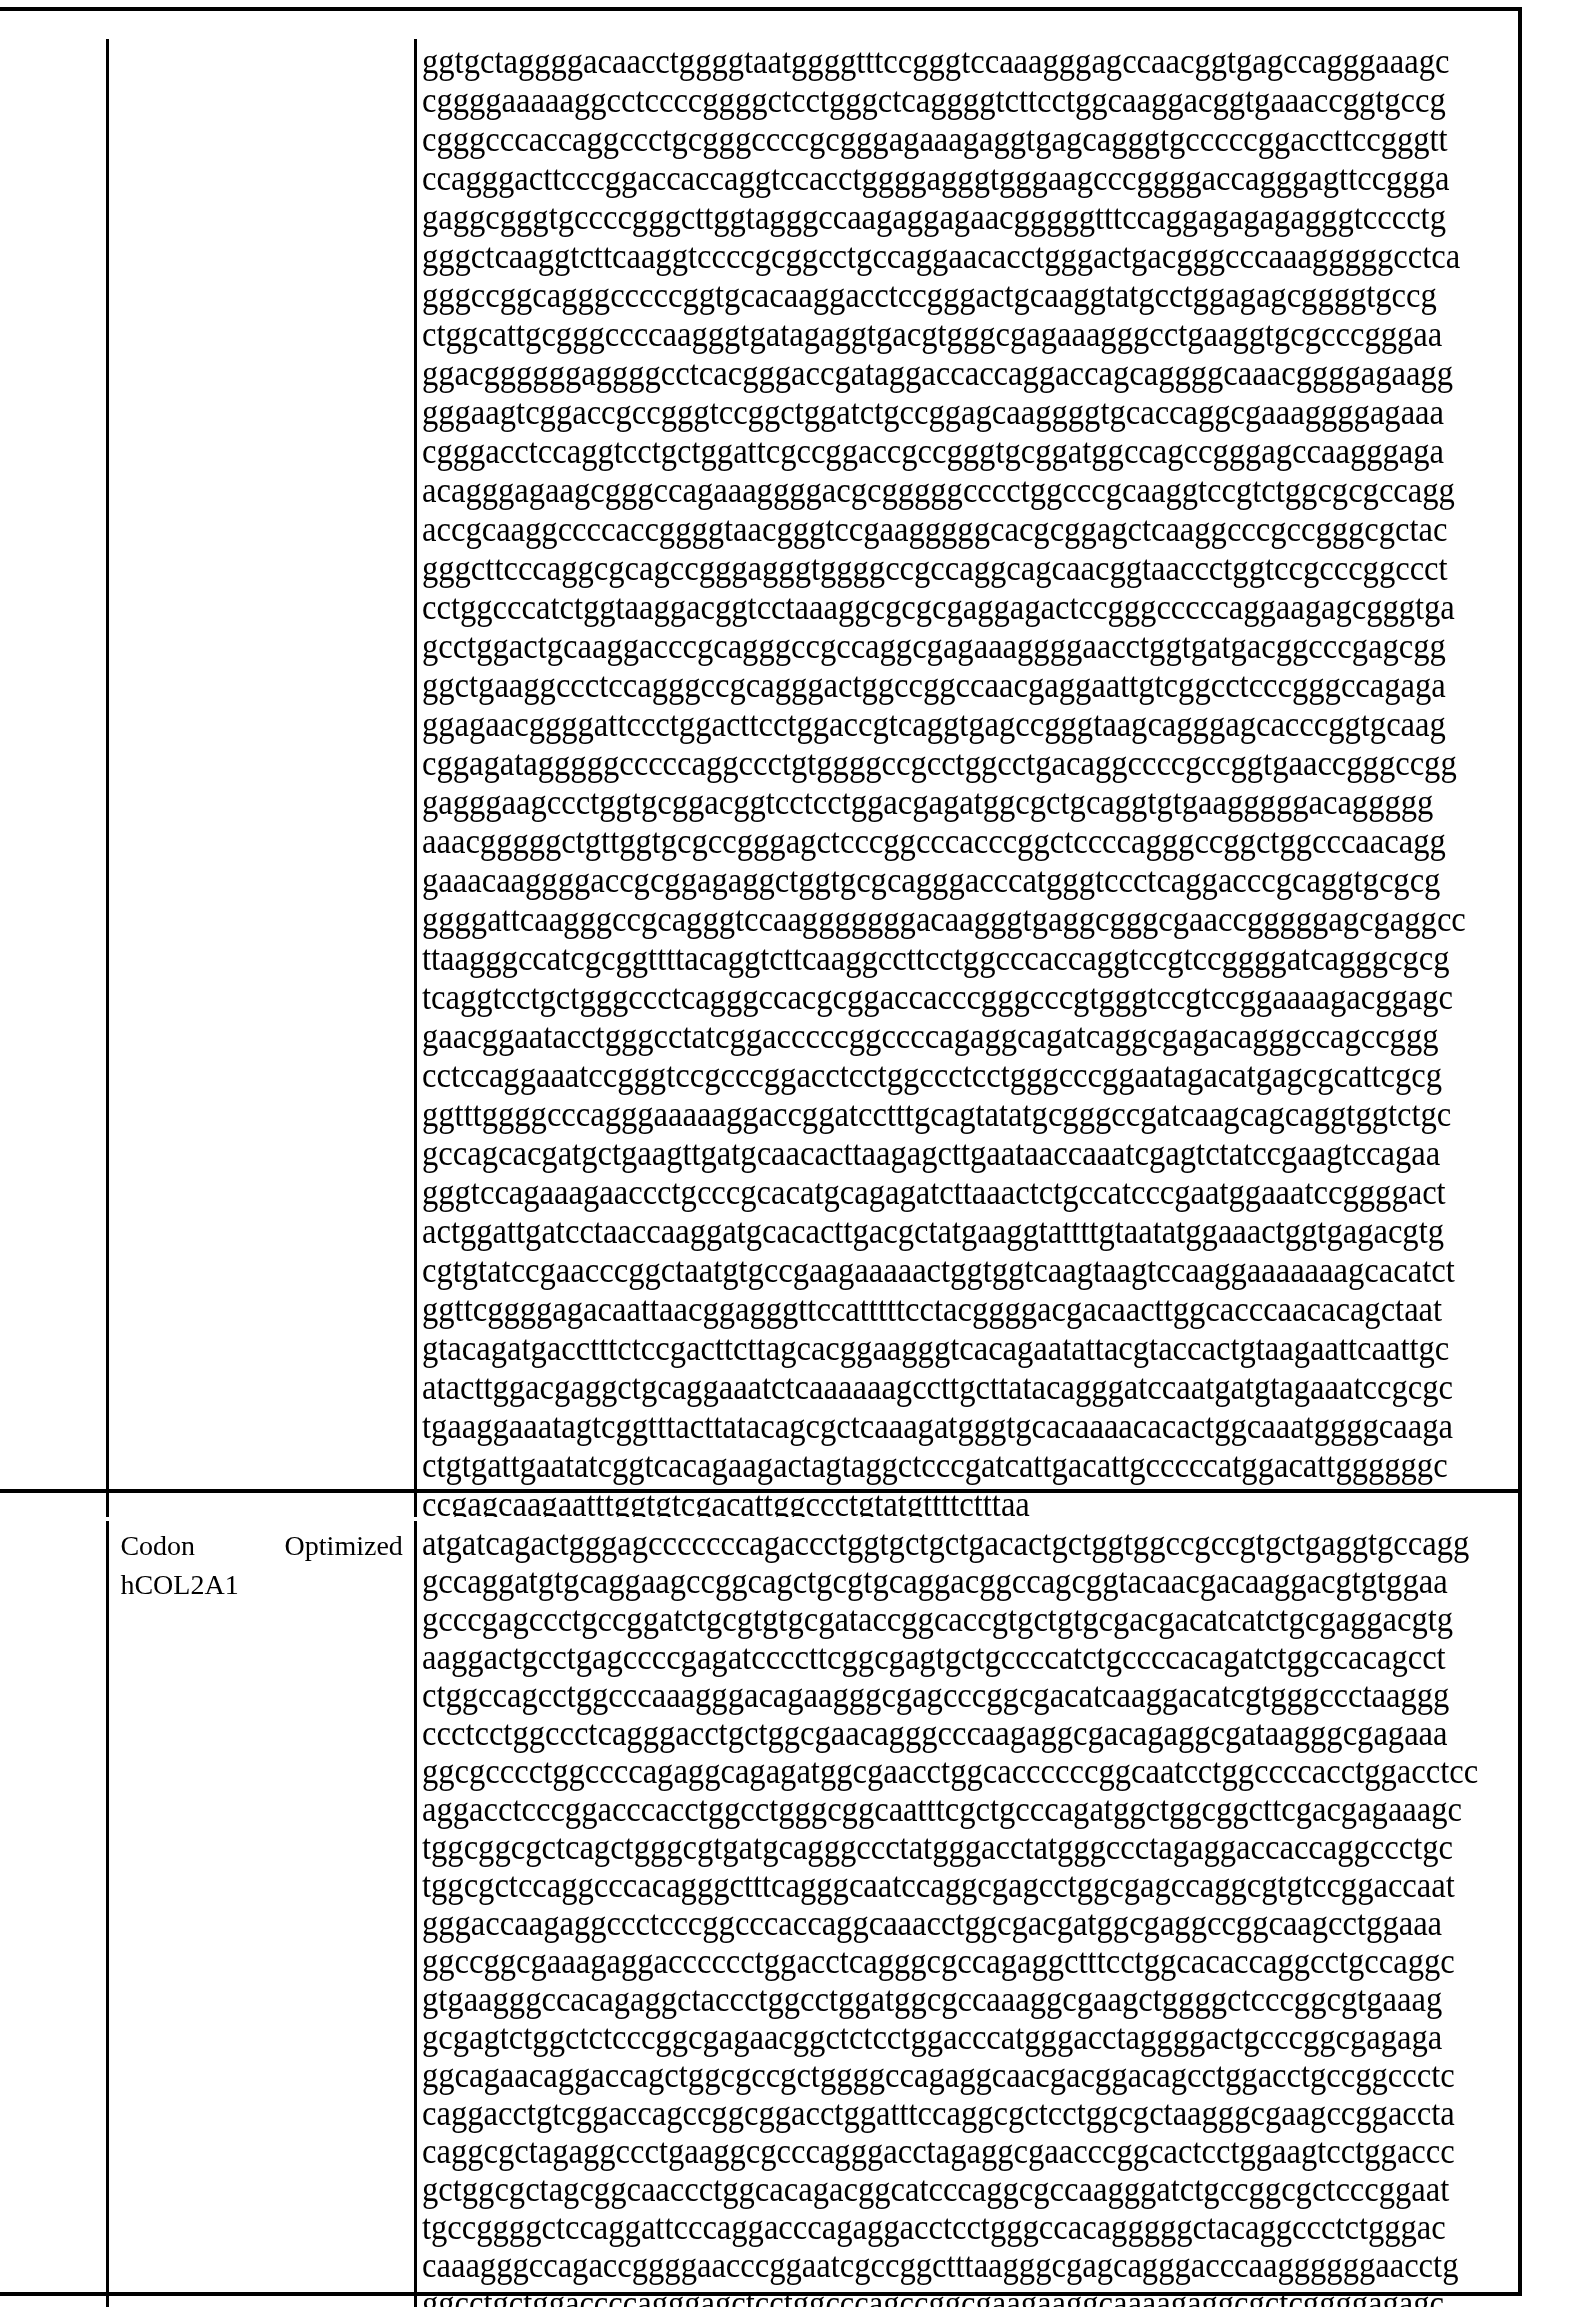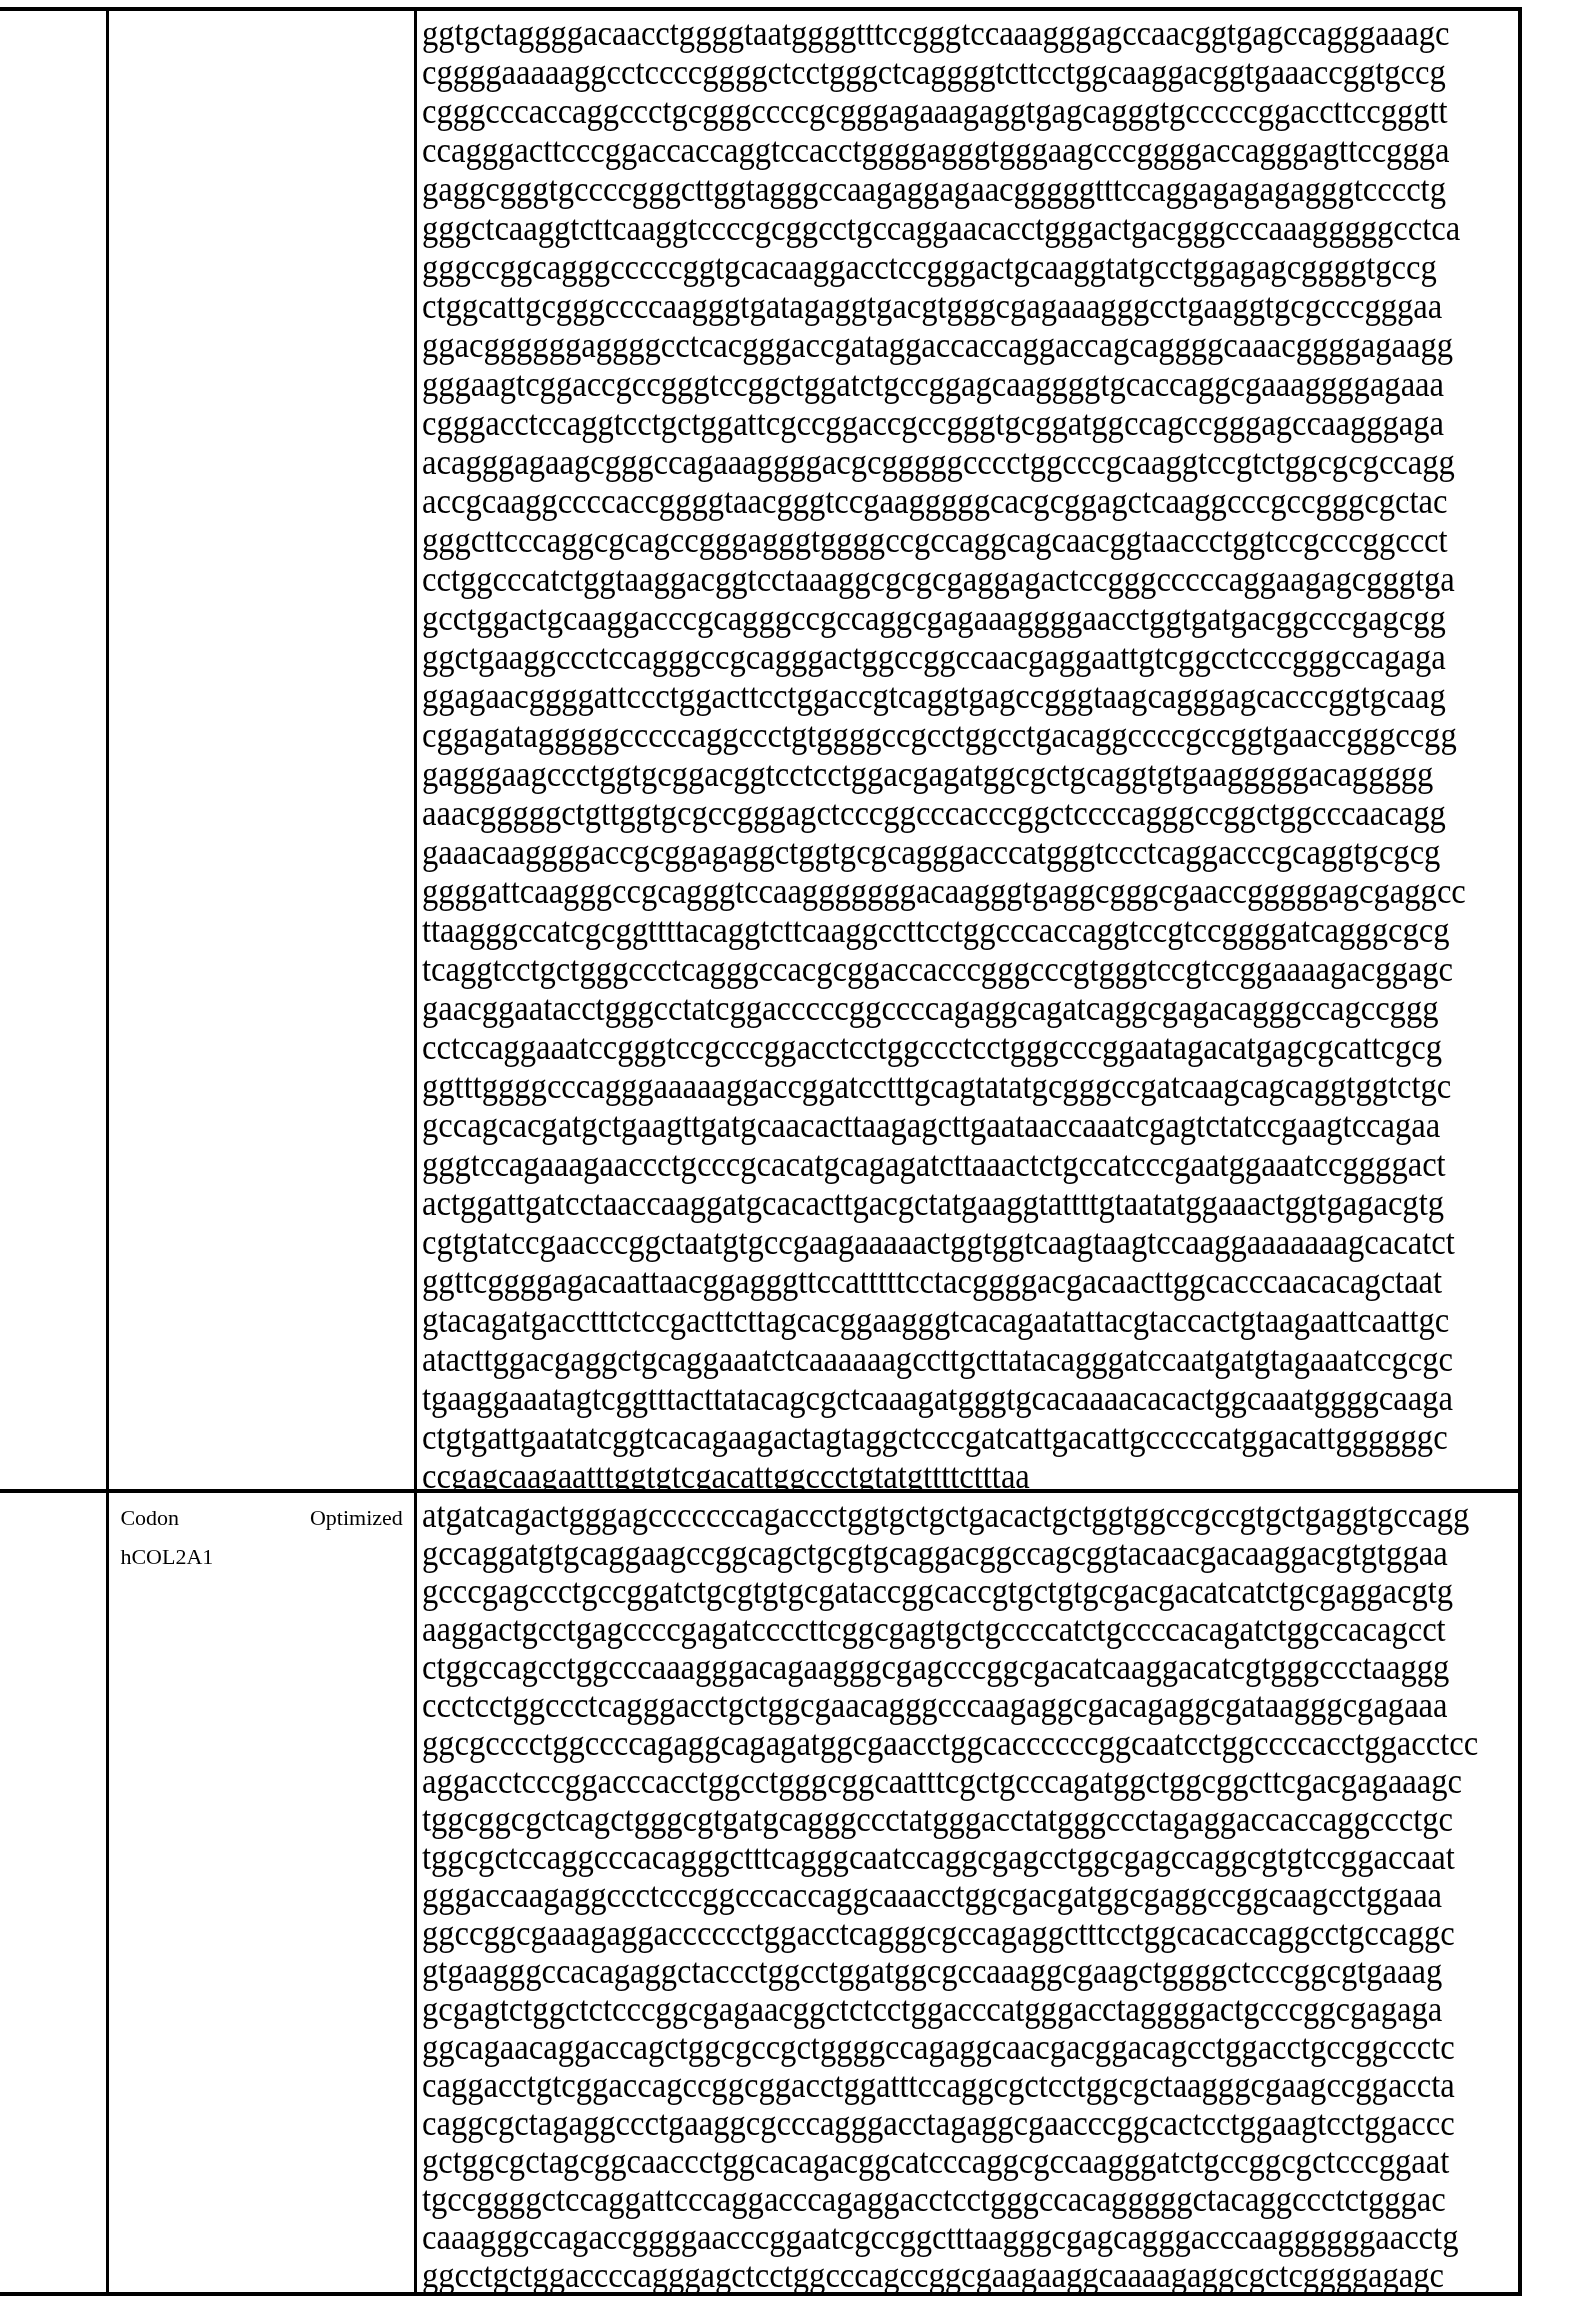--- a/index.html
+++ b/index.html
@@ -32,37 +32,38 @@
     }
     .row + .row {
       border-top: 4px solid #000;
     }
     .row.r1 { height: 1478px; }
     .row.r2 { height: 803px; }
     .cell {
       box-sizing: border-box;
       height: 100%;
       position: relative;
+      margin-top: 28px;
     }
     .c-idx {
       width: 114px;
       border-right: 3.2px solid #000;
     }
     .c-name {
       width: 308px;
       border-right: 3.2px solid #000;
       padding: 4.9px 11.3px 0 11.3px;
     }
     .c-seq {
       flex: 1;
       padding: 3.2px 0 0 0;
       overflow: hidden;
     }
     .name-text {
-      font-size: 22px;
+      font-size: 28px;
       line-height: 39px;
       text-align: justify;
       text-align-last: left;
     }
     .name-text .l1 {
       display: flex;
       justify-content: space-between;
     }
     .seq-line {
       display: block;

